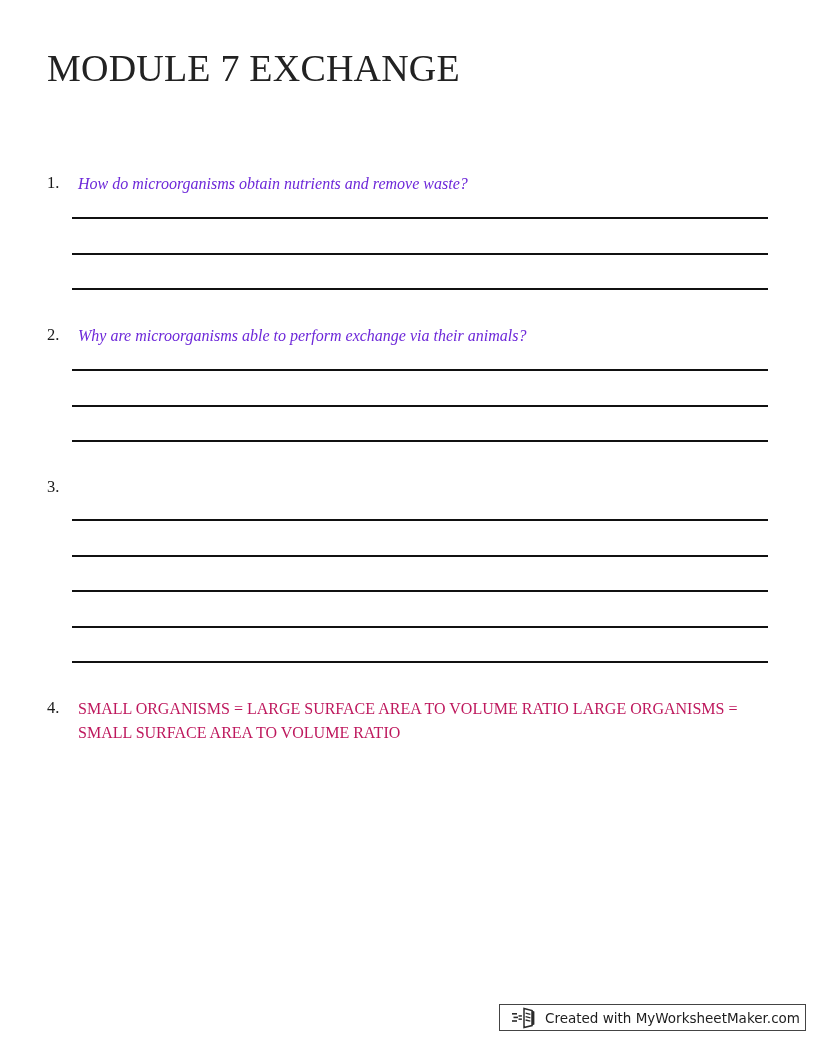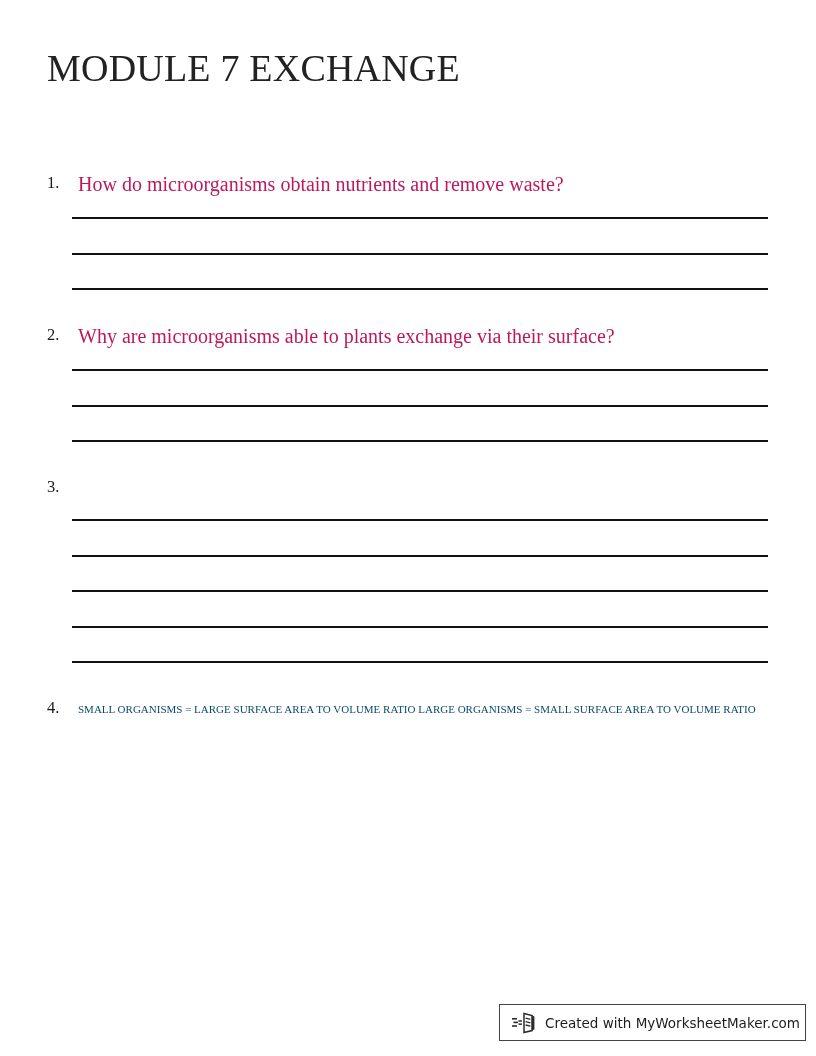--- a/index.html
+++ b/index.html
@@ -63,24 +63,25 @@
     left: 47px;
     top: 0;
     width: 26px;
     font-size: 16.5px;
     line-height: 22px;
     color: #1a1a1a;
     text-align: left;
   }
 
   .question-text {
-    font-size: 20px;
+    font-size: 16px;
     line-height: 24px;
-    color: #be185d;
+    color: #6d28d9;
     display: block;
+    font-style: italic;
   }
 
   
   .answer-lines {
     position: relative;
     margin-top: 21px;
   }
 
   .answer-line {
     height: 0;
@@ -94,33 +95,33 @@
   .answer-line + .answer-line {
     margin-top: 33.5px;
   }
 
   .block-gap-1 { height: 34px; }
   .block-gap-2 { height: 34px; }
   .block-gap-3 { height: 34px; }
 
   
   .statement-text {
-    font-size: 11px;
+    font-size: 16px;
     line-height: 24px;
-    color: #0c4a6e;
+    color: #be185d;
     display: block;
   }
 
   
   .footer-badge {
     position: absolute;
     left: 499px;
     top: 1004px;
     width: 307px;
-    height: 37px;
+    height: 27px;
     box-sizing: border-box;
     border: 1.3px solid #444444;
     background: #ffffff;
     display: flex;
     align-items: center;
     padding-left: 12px;
   }
 
   .footer-logo {
     width: 24px;
@@ -157,21 +158,21 @@
         <div class="answer-line"></div>
         <div class="answer-line"></div>
       </div>
     </div>
 
     <div class="block-gap-1"></div>
 
     <div class="question-block">
       <div class="question-row">
         <span class="question-number">2.</span>
-        <span class="question-text">Why are microorganisms able to plants exchange via their surface?</span>
+        <span class="question-text">Why are microorganisms able to perform exchange via their animals?</span>
       </div>
       <div class="answer-lines">
         <div class="answer-line"></div>
         <div class="answer-line"></div>
         <div class="answer-line"></div>
       </div>
     </div>
 
     <div class="block-gap-2"></div>
 

